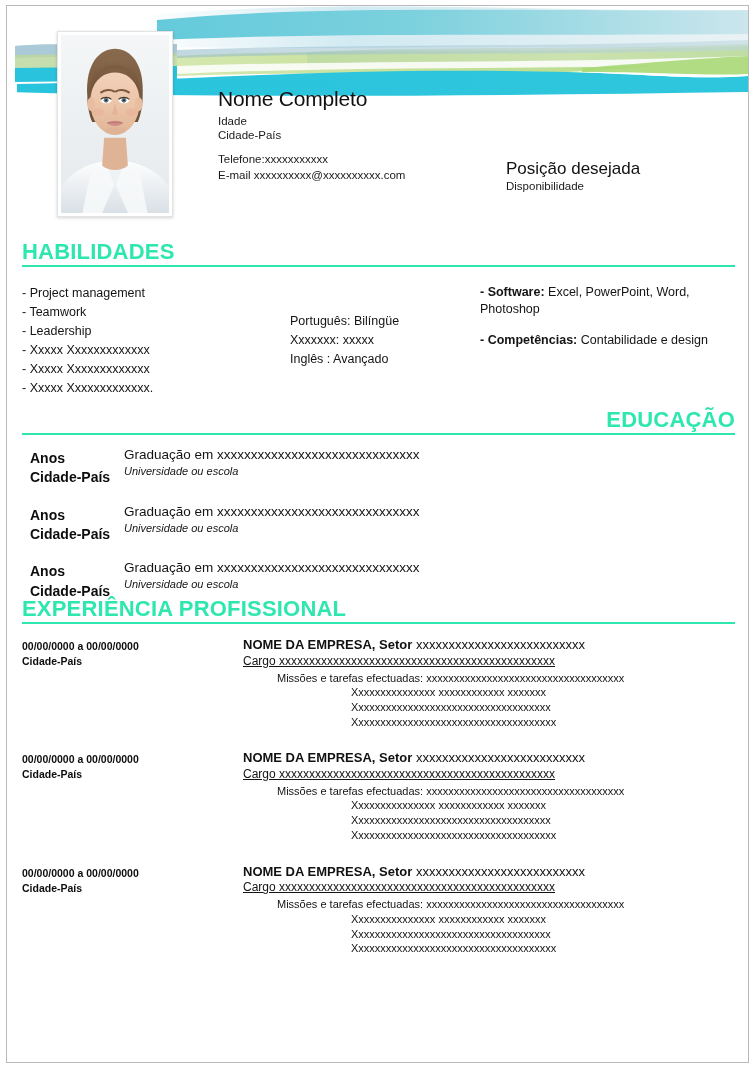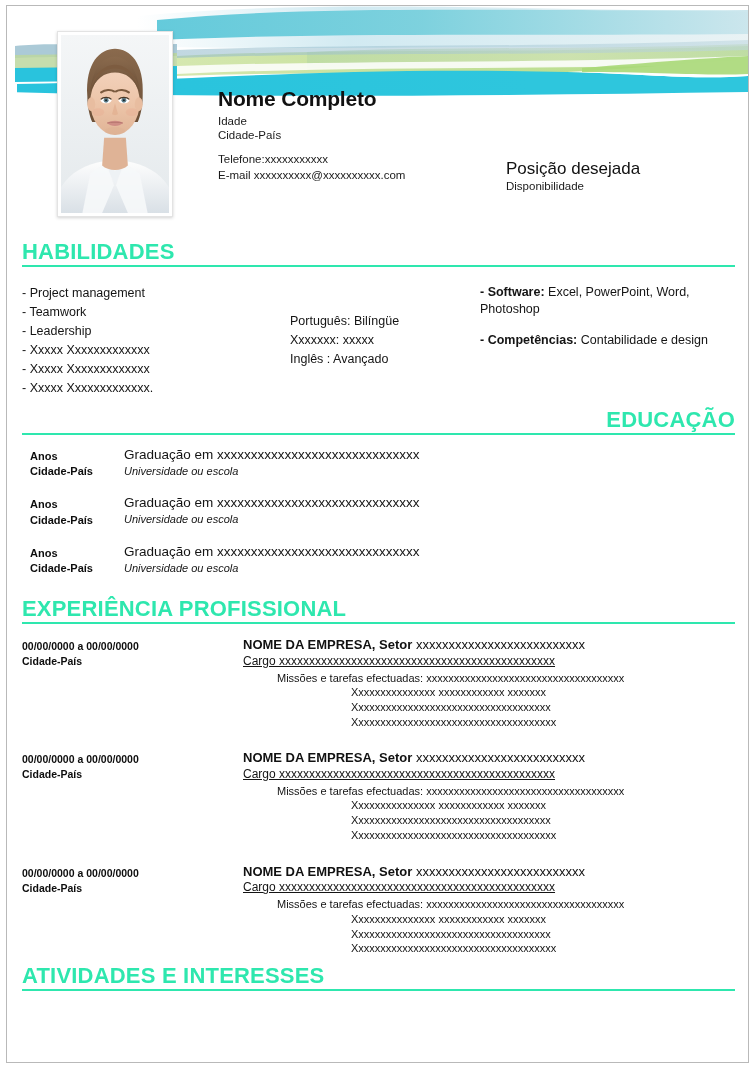--- a/index.html
+++ b/index.html
@@ -70,21 +70,21 @@
   
   .identity {
     position: absolute;
     left: 218px;
     top: 88px;
     width: 280px;
     z-index: 6;
   }
   .full-name {
     font-size: 21px;
-    font-weight: bold;
+    font-weight: normal;
     color: #111111;
     letter-spacing: -0.2px;
     line-height: 1.08;
     margin: 0 0 3px 0;
     white-space: nowrap;
   }
   .id-line {
     font-size: 11.5px;
     color: #1a1a1a;
     line-height: 1.28;
@@ -177,21 +177,21 @@
     top: 447px;
     width: 705px;
   }
   .edu-entry {
     display: flex;
     align-items: flex-start;
     margin-bottom: 16px;
   }
   .edu-when { width: 94px; flex: 0 0 94px; padding-top: 2px; }
   .edu-when div {
-    font-size: 11px;
+    font-size: 14px;
     font-weight: bold;
     color: #0d0d0d;
     line-height: 1.38;
     white-space: nowrap;
   }
   .edu-what { flex: 1 1 auto; }
   .edu-degree {
     font-size: 13.5px;
     color: #141414;
     line-height: 1.18;
@@ -536,19 +536,15 @@
         </div>
         <div class="exp-role">Cargo xxxxxxxxxxxxxxxxxxxxxxxxxxxxxxxxxxxxxxxxxxxxxx</div>
         <div class="exp-tasks-head">Missões e tarefas efectuadas: xxxxxxxxxxxxxxxxxxxxxxxxxxxxxxxxxxxx</div>
         <div class="exp-task">Xxxxxxxxxxxxxxx xxxxxxxxxxxx xxxxxxx</div>
         <div class="exp-task">Xxxxxxxxxxxxxxxxxxxxxxxxxxxxxxxxxxxx</div>
         <div class="exp-task">Xxxxxxxxxxxxxxxxxxxxxxxxxxxxxxxxxxxxx</div>
       </div>
     </div>
   </div>
 
-  <div class="section-heading" style="top:964px;">
-    <div class="sh-text">ATIVIDADES E INTERESSES</div>
-    <div class="sh-rule"></div>
-  </div>
 
 
 </div>
 
 </body></html>

